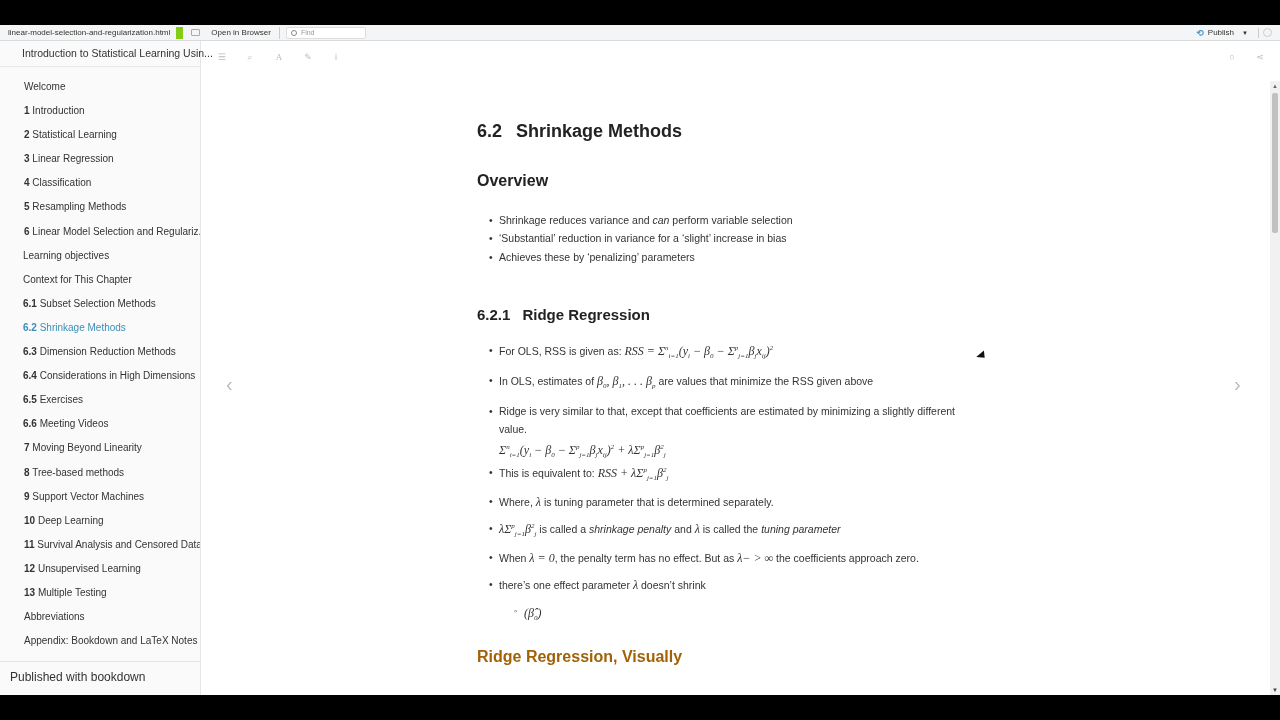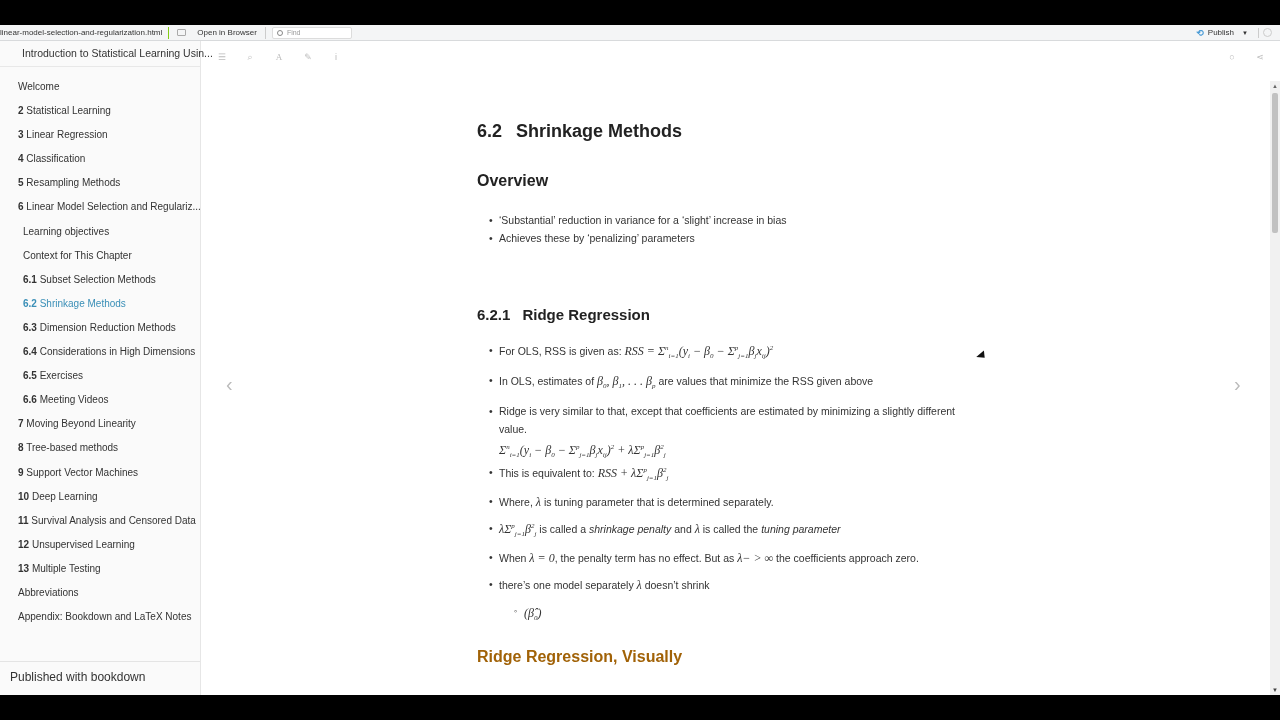--- a/index.html
+++ b/index.html
@@ -1,35 +1,35 @@
 <!DOCTYPE html>
 <html><head>
 <meta charset="utf-8">
 <style>
   * { box-sizing: border-box; margin: 0; padding: 0; }
   html, body { width: 1280px; height: 720px; overflow: hidden; background: #000; font-family: "Liberation Sans", sans-serif; }
   .topblack { position: absolute; left: 0; top: 0; width: 1280px; height: 25px; background: #000; }
   .botblack { position: absolute; left: 0; top: 695px; width: 1280px; height: 25px; background: #000; }
   .viewer-bar { position: absolute; left: 0; top: 25px; width: 1280px; height: 16px; background: #f4f5f6; border-bottom: 1px solid #d8dadc; display: flex; align-items: center; font-size: 8px; color: #333; }
-  .viewer-bar .file { padding-right: 6px; border-right: 1px solid #84cc16; height: 12px; line-height: 12px; text-align: right; }
+  .viewer-bar .file { padding-left: 8px; padding-right: 6px; border-right: 7px solid #84cc16; height: 12px; line-height: 12px; text-align: right; }
   .viewer-bar .open { display: flex; align-items: center; gap: 11px; padding: 0 8px; border-right: 1px solid #ccc; height: 12px; line-height: 12px; }
   .viewer-bar .open .ic { width: 9px; height: 7px; border: 1px solid #aaa; border-radius: 1px; }
   .viewer-bar .find { margin-left: 6px; width: 80px; height: 12px; border: 1px solid #dcdcdc; background: #fff; border-radius: 2px; display: flex; align-items: center; padding-left: 4px; gap: 4px; color: #999; font-size: 7px; }
   .viewer-bar .find .mag { width: 6px; height: 6px; border: 1px solid #888; border-radius: 50%; }
   .viewer-bar .publish { margin-left: auto; display: flex; align-items: center; gap: 4px; padding-right: 8px; font-size: 8px; color: #333; }
   .viewer-bar .publish .pubic { color: #4a9bd6; font-weight: bold; font-size: 9px; }
   .viewer-bar .publish .caret { font-size: 6px; margin-left: 4px; }
   .viewer-bar .publish .sep { width: 1px; height: 10px; background: #ccc; margin-left: 6px; }
   .viewer-bar .publish .gear { width: 9px; height: 9px; border: 1px solid #ccc; border-radius: 50%; }
 
   .app { position: absolute; left: 0; top: 41px; width: 1280px; height: 654px; background: #fff; }
   .sidebar { position: absolute; left: 0; top: 0; width: 201px; height: 654px; background: #fafafa; border-right: 1px solid #e6e6e6; font-size: 10px; color: #333; }
   .sidebar .book-title { height: 26px; line-height: 24px; padding-left: 22px; font-size: 10.5px; color: #333; border-bottom: 1px solid #e8e8e8; white-space: nowrap; }
   .sidebar ul { list-style: none; padding-top: 8px; }
-  .sidebar li { height: 24.1px; line-height: 24px; padding-left: 18px; white-space: nowrap; overflow: hidden; }
+  .sidebar li { height: 24.1px; line-height: 24px; padding-left: 24px; white-space: nowrap; overflow: hidden; }
   .sidebar li.sub { padding-left: 23px; }
   .sidebar li b { font-weight: bold; }
   .sidebar li.active { color: #3a8fb7; }
   .sidebar .divider { position: absolute; left: 0; width: 200px; top: 620px; border-top: 1px solid #e4e4e4; }
   .sidebar .published { position: absolute; left: 10px; top: 629px; font-size: 12px; color: #333; }
 
   .main { position: absolute; left: 201px; top: 0; width: 1079px; height: 654px; }
   .toolbar { height: 33px; position: relative; }
   .toolbar .ti { position: absolute; top: 11px; width: 10px; height: 10px; color: #bbb; font-size: 9px; line-height: 10px; text-align: center; }
   .nav-arrow { position: absolute; top: 332px; color: #bbb; font-size: 20px; }
@@ -80,20 +80,21 @@
     <span class="sep"></span>
     <span class="gear"></span>
   </span>
 </div>
 
 <div class="app">
   <nav class="sidebar">
     <div class="book-title">Introduction to Statistical Learning Usin...</div>
     <ul>
       <li><span>Welcome</span></li>
+      <li><b>1</b> <span>Introduction</span></li>
       <li><b>2</b> <span>Statistical Learning</span></li>
       <li><b>3</b> <span>Linear Regression</span></li>
       <li><b>4</b> <span>Classification</span></li>
       <li><b>5</b> <span>Resampling Methods</span></li>
       <li><b>6</b> <span>Linear Model Selection and Regulariz...</span></li>
       <li class="sub"><span>Learning objectives</span></li>
       <li class="sub"><span>Context for This Chapter</span></li>
       <li class="sub"><b>6.1</b> <span>Subset Selection Methods</span></li>
       <li class="sub active"><b>6.2</b> <span>Shrinkage Methods</span></li>
       <li class="sub"><b>6.3</b> <span>Dimension Reduction Methods</span></li>
@@ -133,20 +134,21 @@
       <div class="thumb"></div>
       <span class="down">▼</span>
     </div>
 
     <div class="content">
       <h1 class="sec">
         <span class="num">6.2</span><span>Shrinkage Methods</span>
       </h1>
       <h2 class="ov">Overview</h2>
       <ul class="b ov-list">
+        <li><span>Shrinkage reduces variance and </span><em>can</em><span> perform variable selection</span></li>
         <li><span>‘Substantial’ reduction in variance for a ‘slight’ increase in bias</span></li>
         <li><span>Achieves these by ‘penalizing’ parameters</span></li>
       </ul>
 
       <h3 class="rr">
         <span class="num">6.2.1</span><span>Ridge Regression</span>
       </h3>
 
       <div class="rr-item" style="top:303px">
         <span>For OLS, RSS is given as: </span><span class="math">RSS = Σ<sup>n</sup><sub>i=1</sub>(y<sub>i</sub> − β<sub>0</sub> − Σ<sup>p</sup><sub>j=1</sub>β<sub>j</sub>x<sub>ij</sub>)<sup>2</sup></span>
@@ -165,21 +167,21 @@
       <div class="rr-item" style="top:454px">
         <span>Where, </span><span class="math">λ</span><span> is tuning parameter that is determined separately.</span>
       </div>
       <div class="rr-item" style="top:481px">
         <span class="math">λΣ<sup>p</sup><sub>j=1</sub>β<sup>2</sup><sub>j</sub></span><span> is called a </span><em>shrinkage penalty</em><span> and </span><span class="math">λ</span><span> is called the </span><em>tuning parameter</em>
       </div>
       <div class="rr-item" style="top:510px">
         <span>When </span><span class="math">λ = 0</span><span>, the penalty term has no effect. But as </span><span class="math">λ− &gt; ∞</span><span> the coefficients approach zero.</span>
       </div>
       <div class="rr-item" style="top:537px">
-        <span>there’s one model separately </span><span class="math">λ</span><span> doesn’t shrink</span>
+        <span>there’s one effect parameter </span><span class="math">λ</span><span> doesn’t shrink</span>
       </div>
       <div class="rr-item sub2" style="top:565px">
         <span class="math">(β̂<sub>0</sub>)</span>
       </div>
 
       <h3 class="vis">Ridge Regression, Visually</h3>
     </div>
   </main>
 </div>
 

